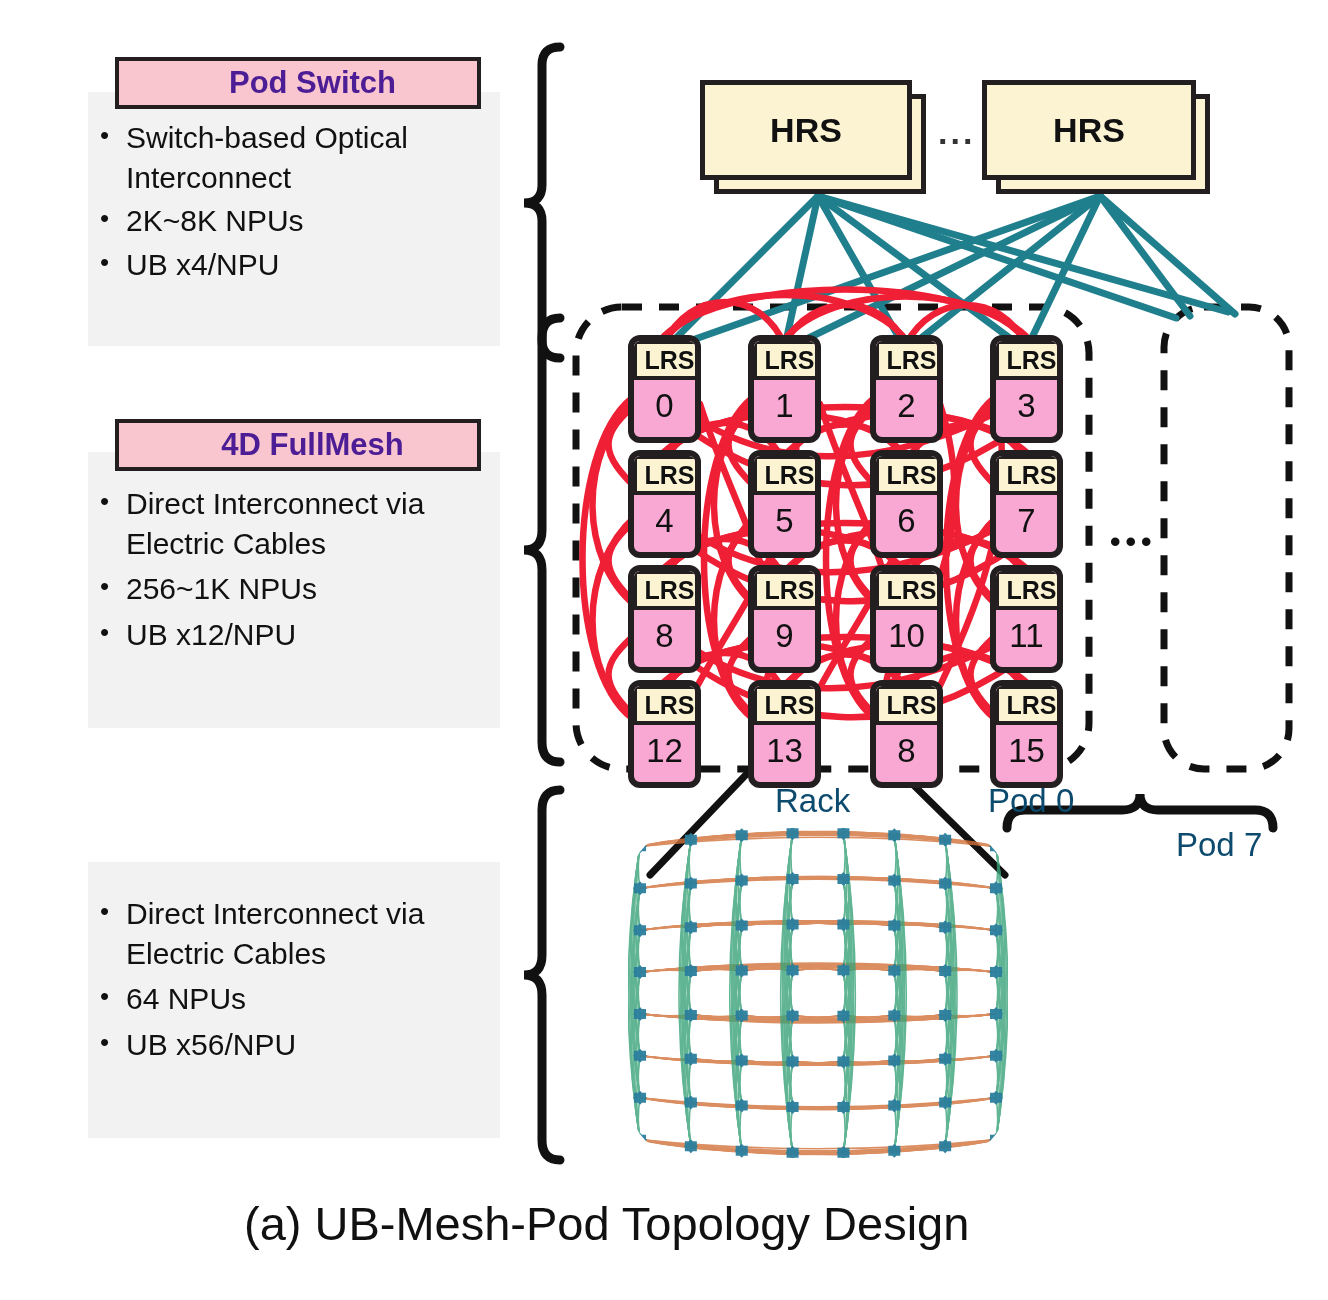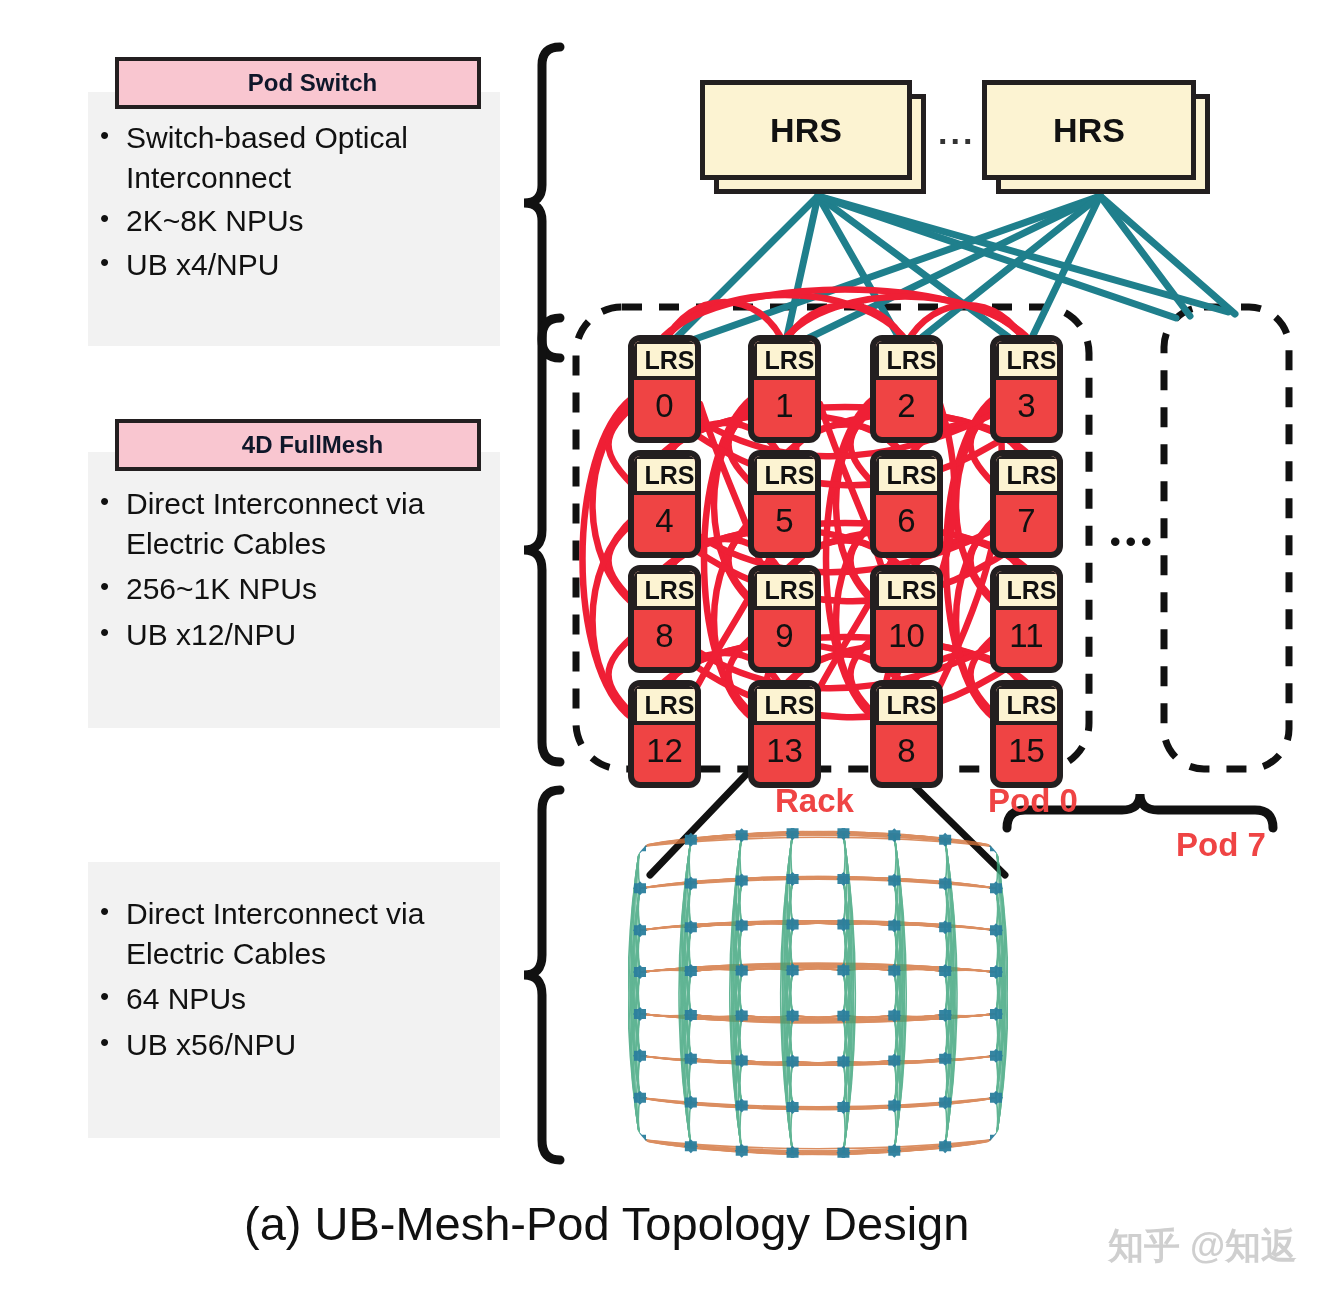--- a/index.html
+++ b/index.html
@@ -5,45 +5,45 @@
   html,body{margin:0;padding:0;background:#ffffff;}
   body{width:1328px;height:1300px;position:relative;overflow:hidden;
        font-family:"Liberation Sans","DejaVu Sans",sans-serif;color:#111;}
   .stage{position:absolute;left:0;top:0;width:1328px;height:1300px;}
   svg.layer{position:absolute;left:0;top:0;width:1328px;height:1300px;pointer-events:none;}
 
   
   .panel{position:absolute;background:#f2f2f2;}
   .panel-hdr{position:absolute;background:#f9c6d0;border:4px solid #231f20;
              box-sizing:border-box;display:flex;align-items:center;justify-content:center;
-             font-weight:bold;font-size:24px;letter-spacing:0px;color:#0f172a;padding-left:29px;}
+             font-weight:bold;font-size:31px;letter-spacing:0px;color:#4c1d95;padding-left:29px;}
   .bullets{position:absolute;box-sizing:border-box;}
   .bullet{display:flex;align-items:flex-start;font-size:30px;line-height:1.32;color:#111;}
   .bullet .dot{width:26px;min-width:26px;text-align:left;font-size:26px;line-height:1.32;}
   .bullet .txt{flex:1;}
 
   
   .hrs-wrap{position:absolute;}
   .hrs-back{position:absolute;background:#fcf3d2;border:5px solid #231f20;box-sizing:border-box;}
   .hrs-front{position:absolute;background:#fcf3d2;border:5px solid #231f20;box-sizing:border-box;
              display:flex;align-items:center;justify-content:center;
              font-weight:bold;font-size:34px;color:#111;}
   .hrs-dots{position:absolute;font-size:34px;color:#333;letter-spacing:3px;font-weight:bold;}
 
   
-  .lrs{position:absolute;background:#ef4444;border:6px solid #231f20;border-radius:12px;
+  .lrs{position:absolute;background:#f9a8d4;border:6px solid #231f20;border-radius:12px;
        box-sizing:border-box;overflow:hidden;}
   .lrs .hdr{position:absolute;left:-1px;top:-1px;background:#fcf3d2;border:4px solid #231f20;
             box-sizing:border-box;display:flex;align-items:center;justify-content:center;
             font-weight:bold;font-size:25px;color:#111;}
   .lrs .num{position:absolute;left:0;right:0;display:flex;align-items:center;justify-content:center;
             font-size:33px;color:#111;}
 
   
-  .lbl{position:absolute;font-weight:bold;font-size:33px;color:#ef4444;white-space:nowrap;}
+  .lbl{position:absolute;font-weight:normal;font-size:33px;color:#0c4a6e;white-space:nowrap;}
   .pod-dots{position:absolute;font-size:30px;font-weight:bold;color:#111;letter-spacing:5px;}
   .caption{position:absolute;font-size:47px;color:#111;white-space:nowrap;}
   .watermark{position:absolute;font-size:36px;color:#cfcfcf;font-weight:bold;white-space:nowrap;}
 </style>
 </head>
 <body>
 
 <div class="stage">
 
   <div class="panel" style="left:88px;top:92px;width:412px;height:254px;"></div>
@@ -816,15 +816,14 @@
     <div class="num" style="top:44px;height:42px;">15</div>
   </div>
 
   <div class="pod-dots" style="left:1110px;top:525px;">•••</div>
 
   <div class="lbl" style="left:775px;top:782px;">Rack</div>
   <div class="lbl" style="left:988px;top:782px;">Pod 0</div>
   <div class="lbl" style="left:1176px;top:782px;margin-top:44px;">Pod 7</div>
 
   <div class="caption" style="left:244px;top:1196px;">(a) UB-Mesh-Pod Topology Design</div>
-  <div class="watermark" style="left:1108px;top:1222px;">知乎 @知返</div>
 
 </div>
 
 </body></html>

